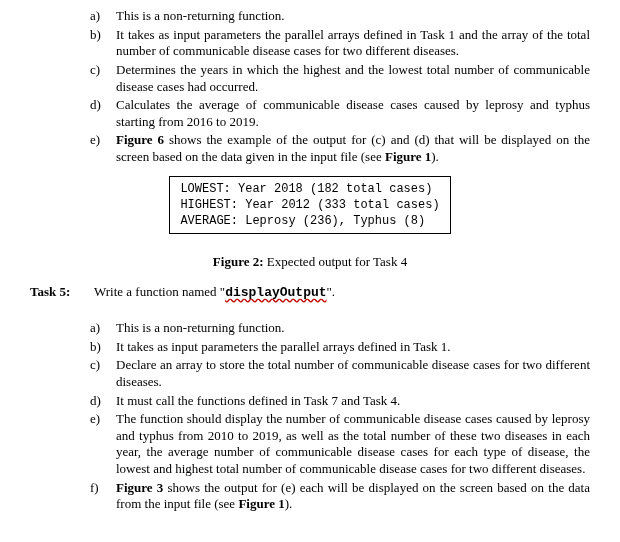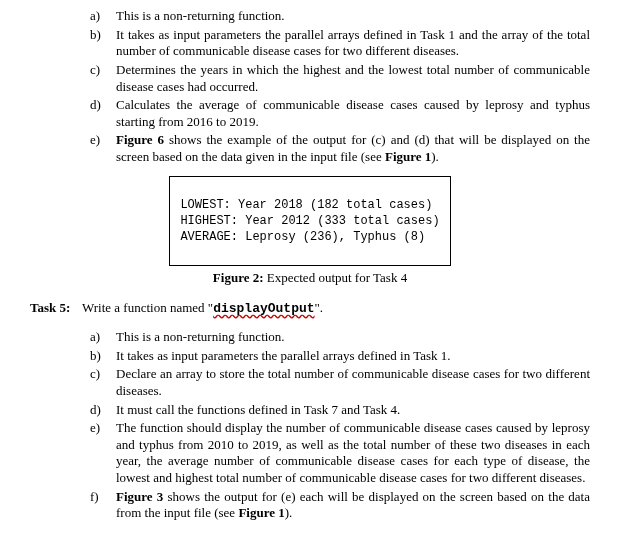--- a/index.html
+++ b/index.html
@@ -28,22 +28,23 @@
     min-width: 26px;
   }
   .li .text {
     flex: 1;
     text-align: justify;
   }
   .bold { font-weight: bold; }
   .task-line {
     display: flex;
     margin-top: 14px;
-    margin-bottom: 11px;
+    margin-bottom: 18px;
     line-height: 1.3;
+    gap: 12px;
   }
   .task-label {
     font-weight: bold;
     min-width: 52px;
   }
   .task-text { flex: 1; }
   .funcname {
     font-family: "Courier New", monospace;
     font-weight: bold;
     text-decoration: underline;
@@ -52,29 +53,29 @@
     text-underline-offset: 2px;
     text-align: right;
   }
   .figure-wrap {
     margin: 10px 0 4px 0;
     text-align: center;
   }
   .figure-box {
     display: inline-block;
     border: 1px solid #000;
-    padding: 20px 10px;
+    padding: 4px 10px;
     font-family: "Courier New", monospace;
     font-size: 12px;
     text-align: left;
     line-height: 1.35;
     white-space: pre;
   }
   .figure-caption {
-    margin-top: 4px;
+    margin-top: 20px;
     text-align: center;
     font-size: 13px;
   }
 </style>
 </head>
 <body>
 
 <div class="page">
 
   <div class="ol-block">

